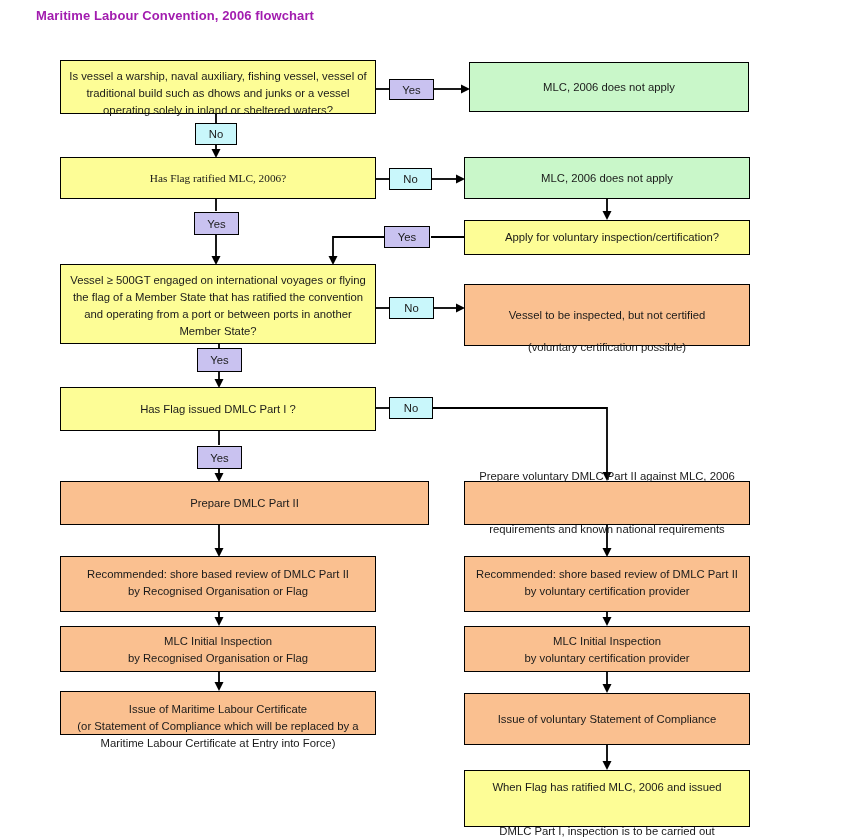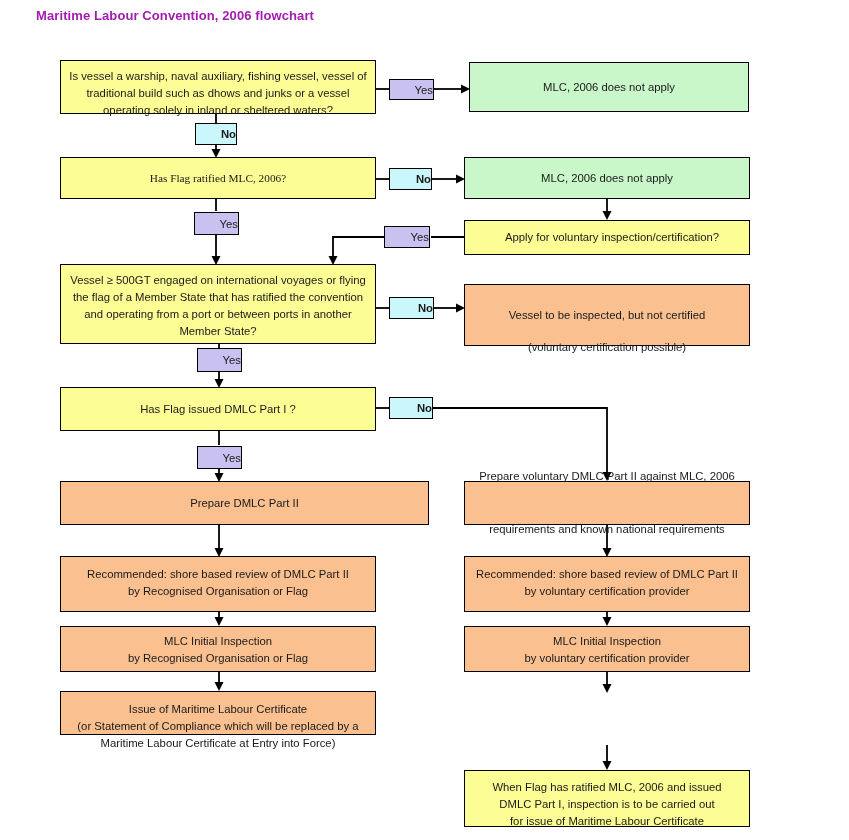--- a/index.html
+++ b/index.html
@@ -49,27 +49,27 @@
   .node.center { justify-content: center; padding-top: 0; }
   .yellow  { background: #fdfd96; }
   .green   { background: #c9f7c9; }
   .orange  { background: #fac090; }
   .label {
     position: absolute;
     box-sizing: border-box;
     border: 1.4px solid #000000;
     display: flex;
     align-items: center;
-    justify-content: flex-end;
+    justify-content: center;
     font-size: 11.3px;
     color: #1a1a1a;
     text-align: center;
   }
   .lbl-yes { background: #c9c2f0; }
-  .lbl-no  { background: #c9f7fb; font-weight: bold; }
+  .lbl-no  { background: #c9f7fb; }
   svg#wires {
     position: absolute;
     left: 0; top: 0;
     width: 849px; height: 840px;
     pointer-events: none;
   }
   svg#wires path, svg#wires line { stroke: #000000; stroke-width: 1.8; fill: none; }
   .gapline { line-height: 24px; margin-top: 8px; }
 </style>
 </head>
@@ -253,20 +253,23 @@
     <div>MLC Initial Inspection</div>
     <div>by voluntary certification provider</div>
   </div>
 
   <div class="node orange" style="left:60px; top:691px; width:316px; height:44px; padding-top:9px;">
     <div>Issue of Maritime Labour Certificate</div>
     <div>(or Statement of Compliance which will be replaced by a</div>
     <div>Maritime Labour Certificate at Entry into Force)</div>
   </div>
 
-
-  <div class="node yellow" style="left:464px; top:770px; width:286px; height:57px; padding-top:8px;">
+  <div class="node orange center" style="left:464px; top:693px; width:286px; height:52px;">
+    <div>Issue of voluntary Statement of Compliance</div>
+  </div>
+
+  <div class="node yellow" style="left:464px; top:770px; width:286px; height:57px; padding-top:8px;gap:27px;">
     <div>When Flag has ratified MLC, 2006 and issued</div>
     <div>DMLC Part I, inspection is to be carried out</div>
     <div>for issue of Maritime Labour Certificate</div>
   </div>
 
 </div>
 
 </body></html>

